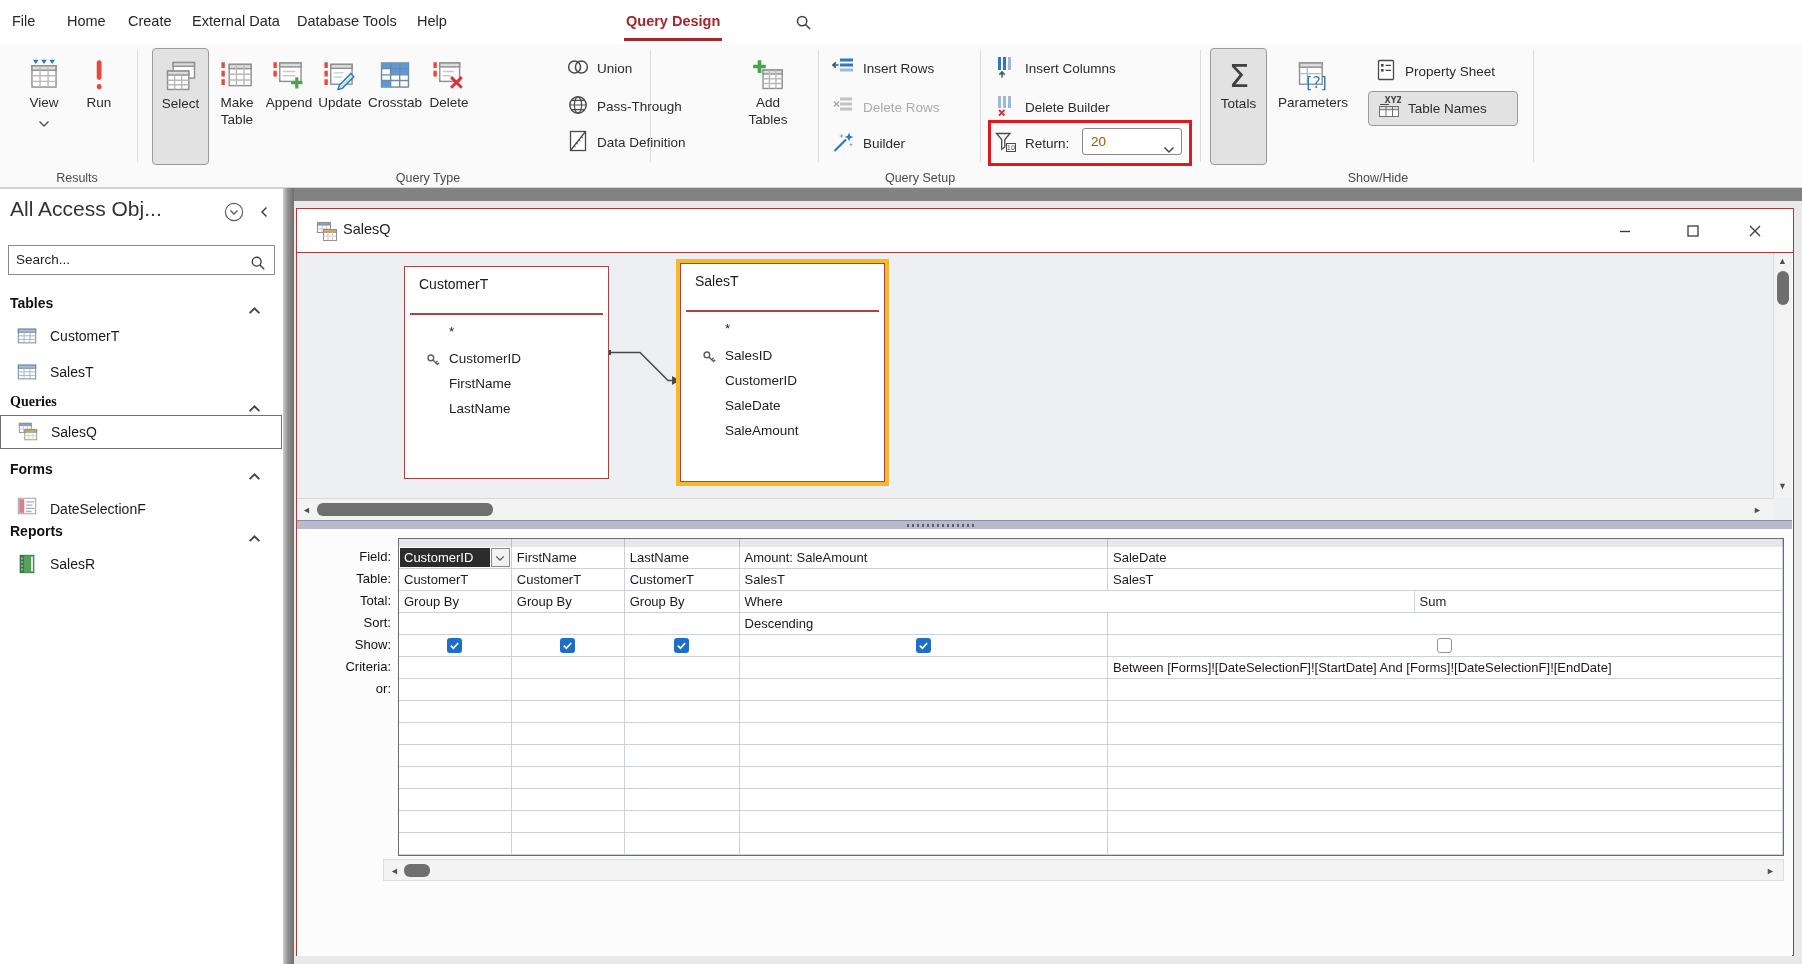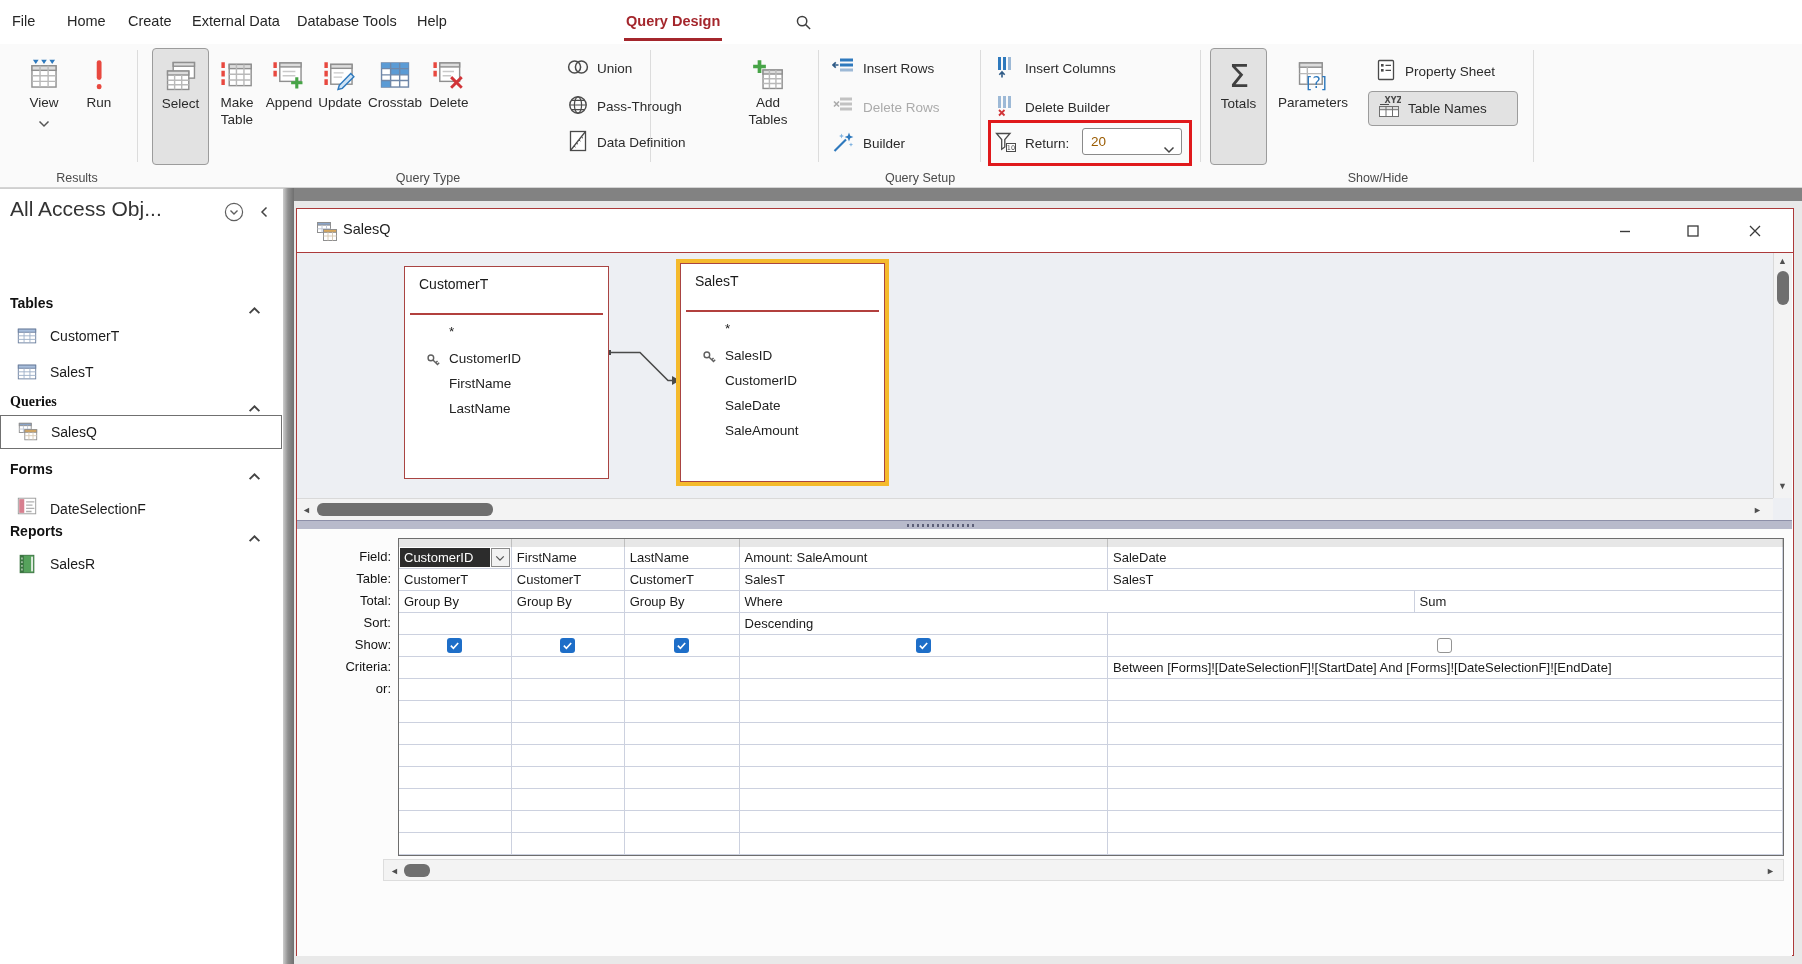--- a/index.html
+++ b/index.html
@@ -340,20 +340,27 @@
 
 <div id="sidebar">
   <div id="nav-title">All Access Obj...</div>
   <span class="a ic" style="left:224px;top:13px"><svg width="20" height="20" viewBox="0 0 20 20" xmlns="http://www.w3.org/2000/svg">
         <circle cx="10" cy="10" r="8.6" fill="none" stroke="#5f5f5f" stroke-width="1.2"></circle>
         <path d="M6.5 8.5 10 12l3.5-3.5" fill="none" stroke="#5f5f5f" stroke-width="1.4"></path>
       </svg></span>
   <span class="a ic" style="left:260px;top:15px;color:#444"><svg width="8" height="12" viewBox="0 0 8 12" xmlns="http://www.w3.org/2000/svg">
         <path d="M6.5 1.5 2 6l4.5 4.5" fill="none" stroke="currentColor" stroke-width="1.5"></path>
       </svg></span>
+  <div id="nav-search">
+    <span>Search...</span>
+    <span class="a ic" style="right:8px;top:7px"><svg width="16" height="16" viewBox="0 0 16 16" xmlns="http://www.w3.org/2000/svg">
+          <circle cx="6.7" cy="6.7" r="4.4" fill="none" stroke="#3f3f3f" stroke-width="1.4"></circle>
+          <path d="M9.9 9.9 14.2 14.2" stroke="#3f3f3f" stroke-width="1.4" fill="none"></path>
+        </svg></span>
+  </div>
   <div id="nav-sections">
       <div class="nav-header" style="top: 102px;"><span class="nav-header-label">Tables</span><span class="caret"><svg width="13" height="9" viewBox="0 0 12 8" xmlns="http://www.w3.org/2000/svg">
             <path d="M1.5 6.5 6 2l4.5 4.5" fill="none" stroke="#444" stroke-width="1.7"></path>
           </svg></span></div>
       <div class="nav-item" style="top: 130px;">
         <span class="obj">
           <svg width="22" height="22" viewBox="0 0 24 24" xmlns="http://www.w3.org/2000/svg">
             <rect x="2.5" y="4.5" width="19" height="15" fill="#fff" stroke="#6b7f9e"></rect>
             <rect x="2.5" y="4.5" width="19" height="3.4" fill="#a8bedc" stroke="#6b7f9e"></rect>
             <path d="M8.8 7.9v11.6 M15.2 7.9v11.6 M2.5 11.8h19 M2.5 15.7h19" stroke="#9fb0c8" fill="none"></path>

